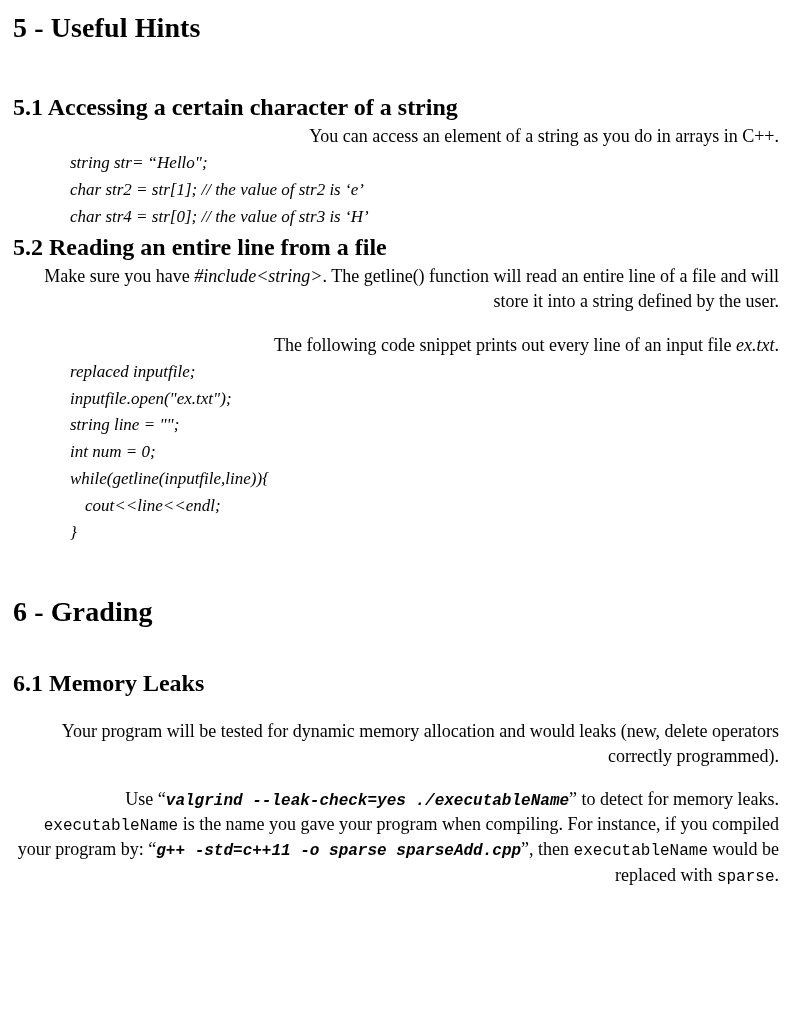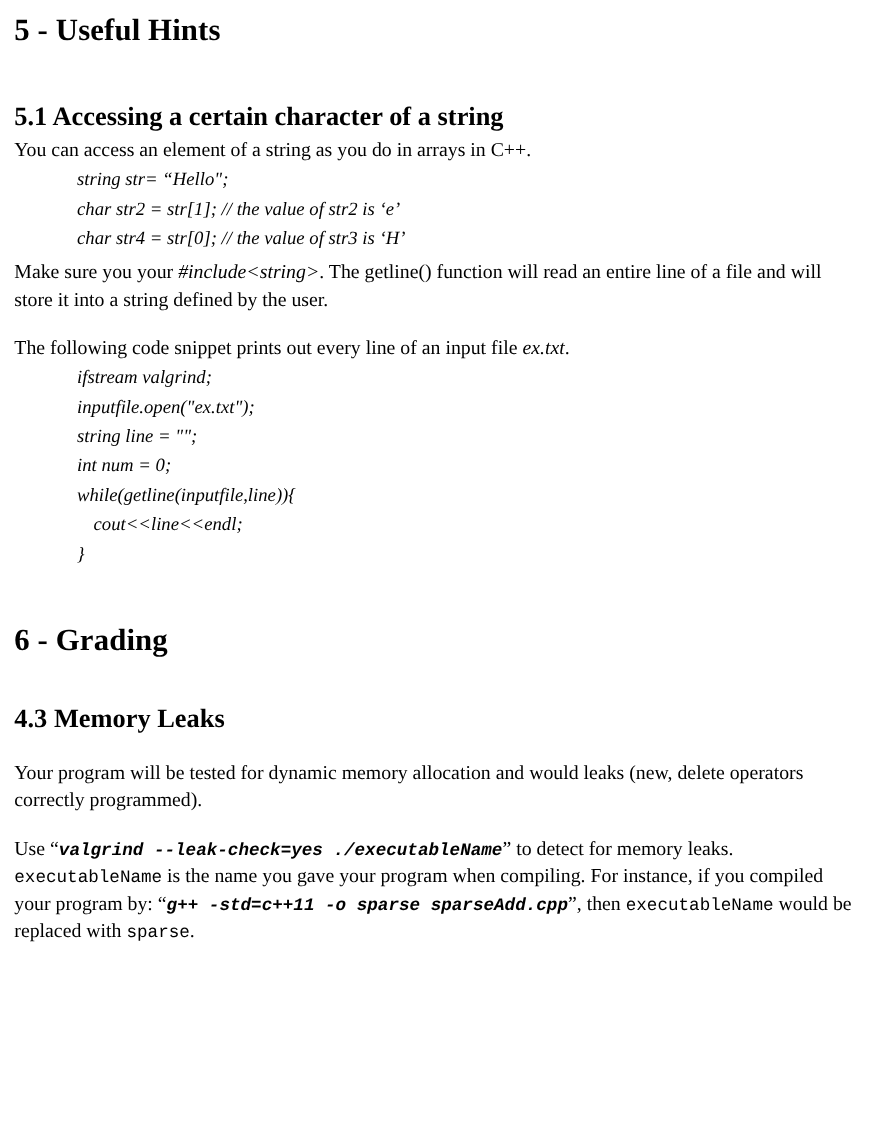--- a/index.html
+++ b/index.html
@@ -39,21 +39,21 @@
   h2.doc-h2 {
     font-size: 24px;
     font-weight: bold;
     line-height: 1.2;
     margin: 0;
   }
   p.body {
     font-size: 18px;
     line-height: 1.38;
     margin: 0;
-    text-align: left;
+    text-align: right;
   }
   .code-line {
     font-size: 17px;
     font-style: italic;
     line-height: 1.58;
     margin: 0;
     padding-left: 57px;
     white-space: pre;
   }
   .code-line.indent-1 {
@@ -99,46 +99,47 @@
     <p class="body">You can access an element of a string as you do in arrays in C++.</p>
 
     <div class="sp-body-to-code"></div>
 
     <div class="code-line">string str= “Hello";</div>
     <div class="code-line">char str2 = str[1]; // the value of str2 is ‘e’</div>
     <div class="code-line">char str4 = str[0]; // the value of str3 is ‘H’</div>
 
     <div class="sp-code-to-h2"></div>
 
+    <h2 class="doc-h2">5.2 Reading an entire line from a file</h2>
 
     <div class="sp-h2-to-body"></div>
 
-    <p class="body"><span>Make sure you your </span><span class="ital">#include&lt;string&gt;</span><span>. The getline() function will read an entire line of a file and will store it into a string defined by the user.</span></p>
+    <p class="body"><span>Make sure you have </span><span class="ital">#include&lt;string&gt;</span><span>. The getline() function will read an entire line of a file and will store it into a string defined by the user.</span></p>
 
     <div class="sp-para-gap"></div>
 
     <p class="body"><span>The following code snippet prints out every line of an input file </span><span class="ital">ex.txt</span><span>.</span></p>
 
     <div class="sp-body-to-code"></div>
 
-    <div class="code-line">ifstream valgrind;</div>
+    <div class="code-line">replaced inputfile;</div>
     <div class="code-line">inputfile.open("ex.txt");</div>
     <div class="code-line">string line = "";</div>
     <div class="code-line">int num = 0;</div>
     <div class="code-line">while(getline(inputfile,line)){</div>
     <div class="code-line indent-1">cout&lt;&lt;line&lt;&lt;endl;</div>
     <div class="code-line">}</div>
 
     <div class="sp-sec-gap"></div>
 
     <h1 class="doc-h1">6 - Grading</h1>
 
     <div class="sp-h1b-gap"></div>
 
-    <h2 class="doc-h2">4.3 Memory Leaks</h2>
+    <h2 class="doc-h2">6.1 Memory Leaks</h2>
 
     <div class="sp-h2-to-body"></div>
 
 
     <div class="sp-para-gap"></div>
 
     <p class="body">Your program will be tested for dynamic memory allocation and would leaks (new, delete operators correctly programmed).</p>
 
     <div class="sp-para-gap"></div>
 

